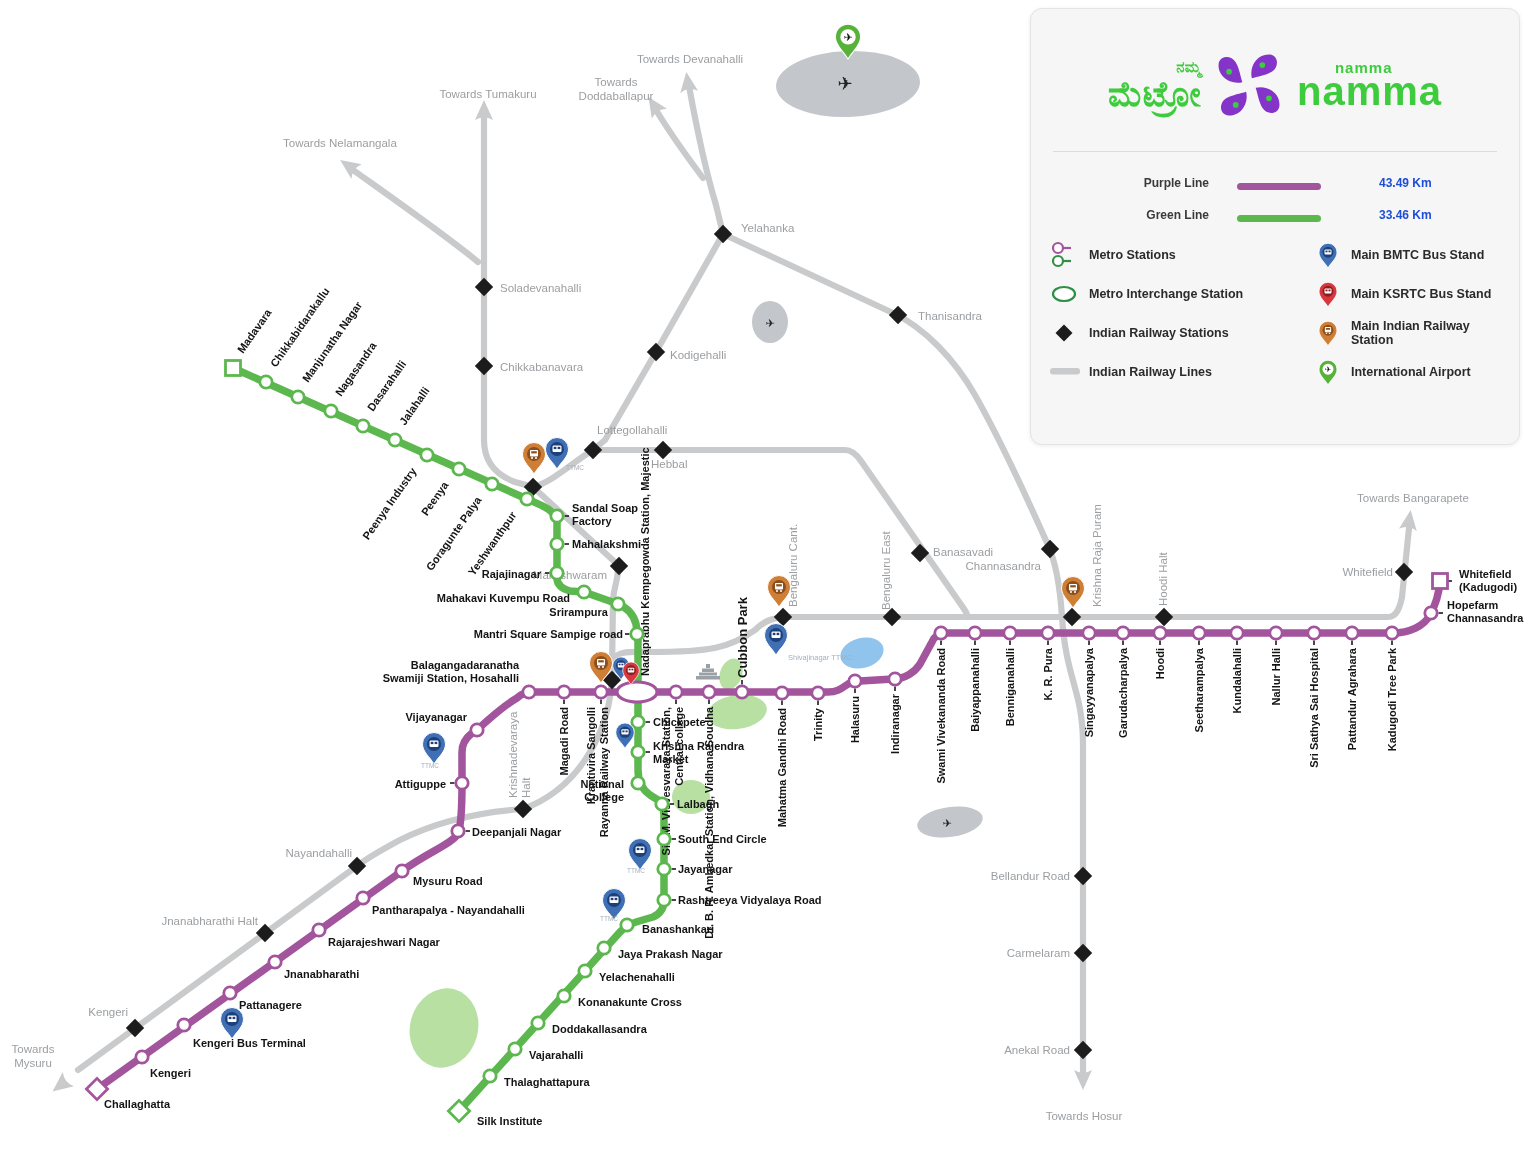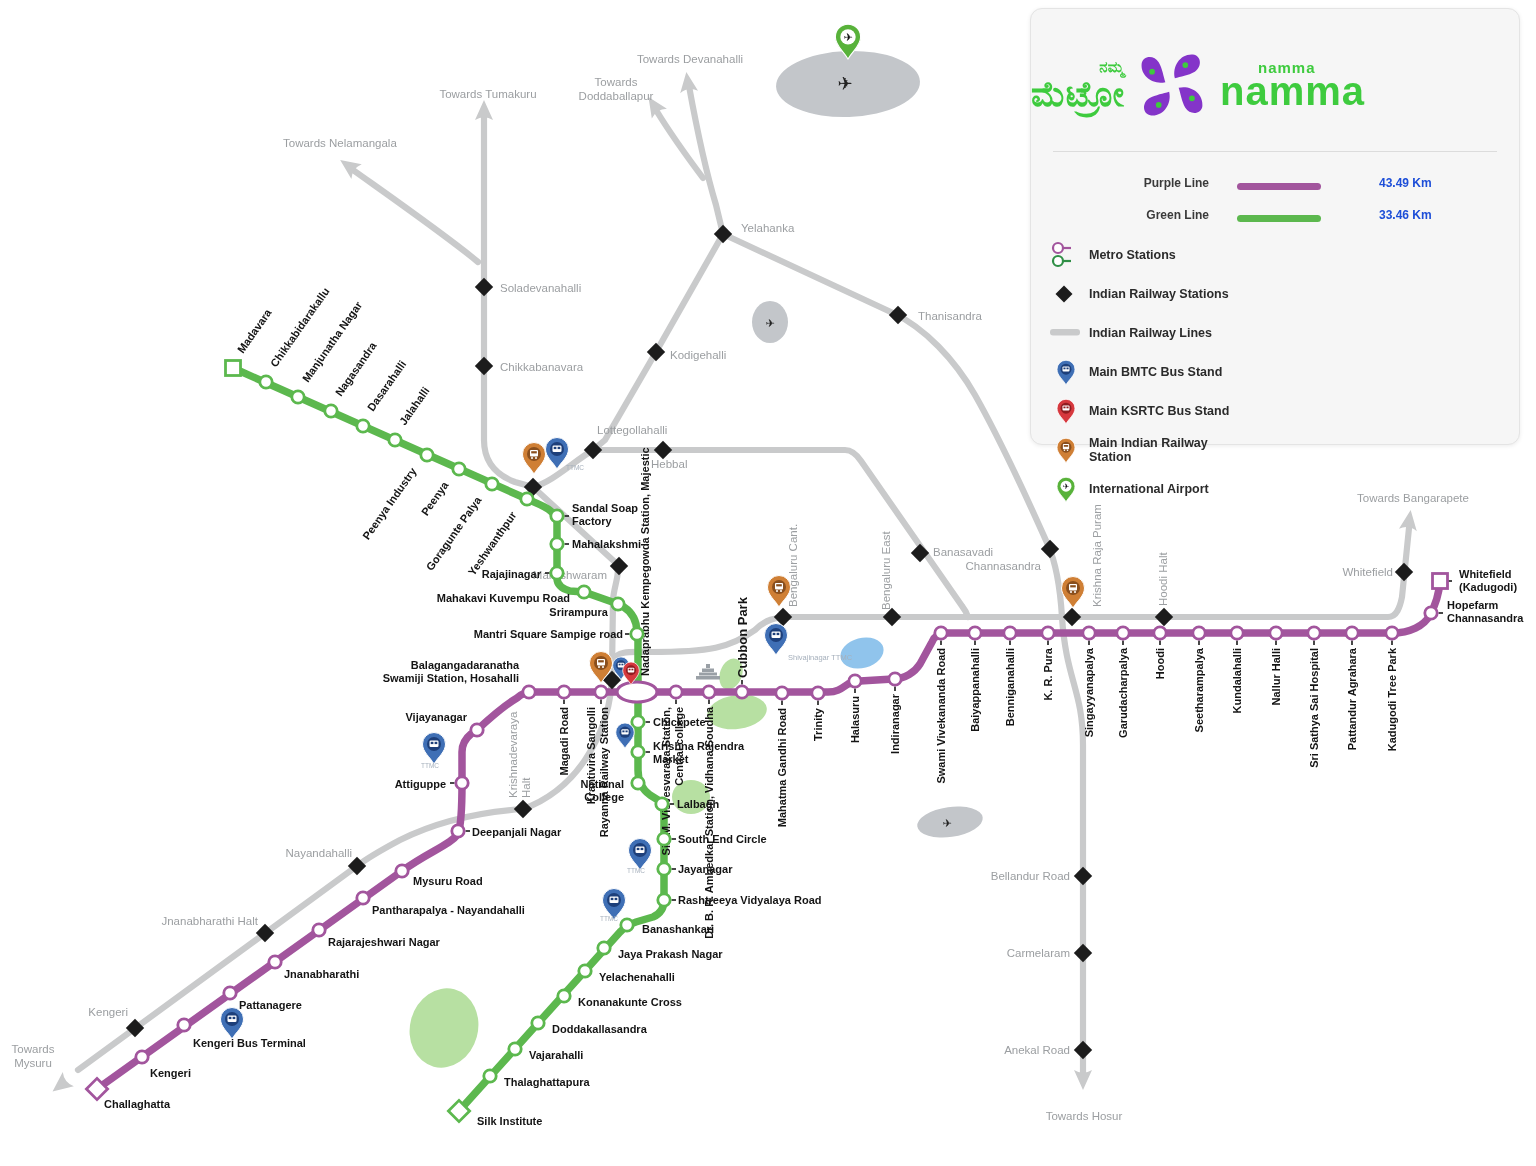--- a/index.html
+++ b/index.html
@@ -4,34 +4,34 @@
 <style>
   html,body{margin:0;padding:0;background:#ffffff;}
   body{font-family:"Liberation Sans","DejaVu Sans",sans-serif;}
   .stage{position:relative;width:1536px;height:1166px;background:#ffffff;overflow:hidden;}
   svg text{font-family:"Liberation Sans","DejaVu Sans",sans-serif;}
   .legend-panel{
     position:absolute;left:1030px;top:8px;width:490px;height:437px;
     background:#f6f6f6;border:1px solid #e4e4e4;border-radius:12px;
     box-shadow:0 1px 4px rgba(0,0,0,.08);box-sizing:border-box;
   }
-  .logo-row{display:flex;align-items:center;justify-content:flex-start;gap:10px;margin-top:26px;height:100px;}
+  .logo-row{display:flex;align-items:center;justify-content:center;gap:10px;margin-top:26px;height:100px;}
   .logo-kn{text-align:right;line-height:1;}
   .kn-s{font-size:15px;font-weight:bold;color:var(--logo-green);}
   .kn-b{font-size:35px;font-weight:bold;color:var(--logo-green);margin-top:2px;}
   .logo-en{line-height:.85;}
   .en-s{font-size:15px;font-weight:bold;color:var(--logo-green);letter-spacing:1px;padding-left:38px;}
   .en-b{font-size:40px;font-weight:bold;color:var(--logo-green);letter-spacing:1px;}
   .divider{margin:16px 22px 0 22px;border-top:1px solid #dcdcdc;}
   #legend-lines{margin-top:24px;}
   .line-row{display:flex;align-items:flex-end;margin:0 0 18px 0;}
   .line-row .lbl{width:178px;text-align:right;font-size:12px;font-weight:bold;color:#3a3a3a;}
   .line-row .swatch{width:84px;height:7px;border-radius:4px;margin-left:28px;}
   .line-row .km{margin-left:58px;font-size:12px;font-weight:bold;color:#1d4ed8;}
-  .legend-grid{display:flex;margin:4px 0 0 18px;flex-direction:column;}
+  .legend-grid{display:flex;margin:4px 0 0 18px;}
   .lcol{width:262px;}
   .rcol{width:200px;}
   .li{display:flex;align-items:center;margin-bottom:9px;min-height:26px;}
   .li .ic{width:34px;display:flex;justify-content:center;}
   .li .tx{font-size:12.5px;font-weight:bold;color:#2b2b2b;margin-left:6px;}
 </style>
 </head>
 <body>
 
 <div class="stage">
@@ -603,20 +603,28 @@
                 <circle cx="9" cy="8" r="5" fill="#fff" stroke="#a2559d" stroke-width="2.2"></circle>
                 <line x1="14" y1="21" x2="22" y2="21" stroke="#2f8f46" stroke-width="2.2"></line>
                 <circle cx="9" cy="21" r="5" fill="#fff" stroke="#2f8f46" stroke-width="2.2"></circle>
               </svg>
             </div>
             <div class="tx">Metro Stations</div>
           </div>
           <div class="li">
             <div class="ic">
               <svg width="34" height="30" viewBox="0 0 34 30">
+                <ellipse cx="15" cy="15" rx="11" ry="7" fill="#fff" stroke="#2f8f46" stroke-width="2.2"></ellipse>
+              </svg>
+            </div>
+            <div class="tx">Metro Interchange Station</div>
+          </div>
+          <div class="li">
+            <div class="ic">
+              <svg width="34" height="30" viewBox="0 0 34 30">
                 <rect x="9" y="9" width="12" height="12" fill="#1c1c1c" transform="rotate(45 15 15)"></rect>
               </svg>
             </div>
             <div class="tx">Indian Railway Stations</div>
           </div>
           <div class="li">
             <div class="ic">
               <svg width="34" height="30" viewBox="0 0 34 30">
                 <rect x="1" y="11" width="30" height="6.5" rx="3" fill="#c9cacb"></rect>
               </svg>

